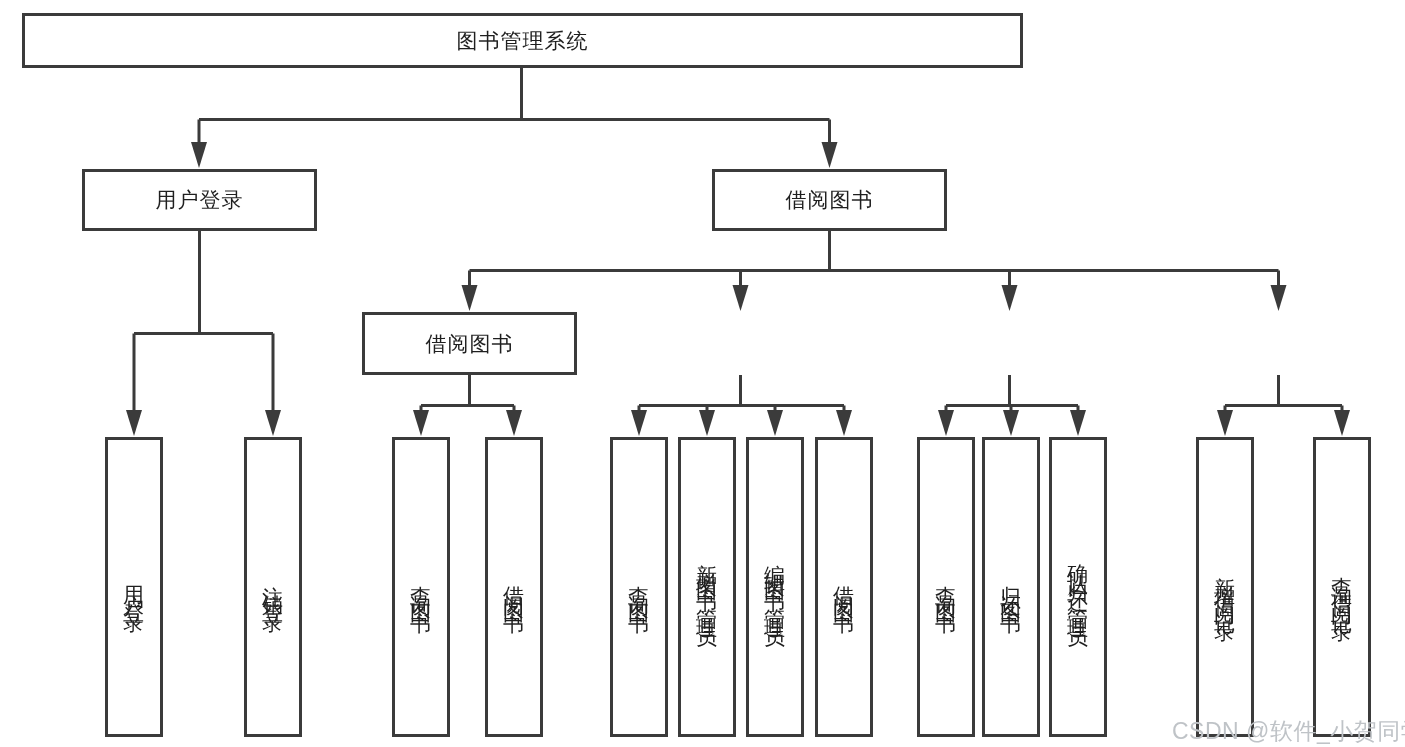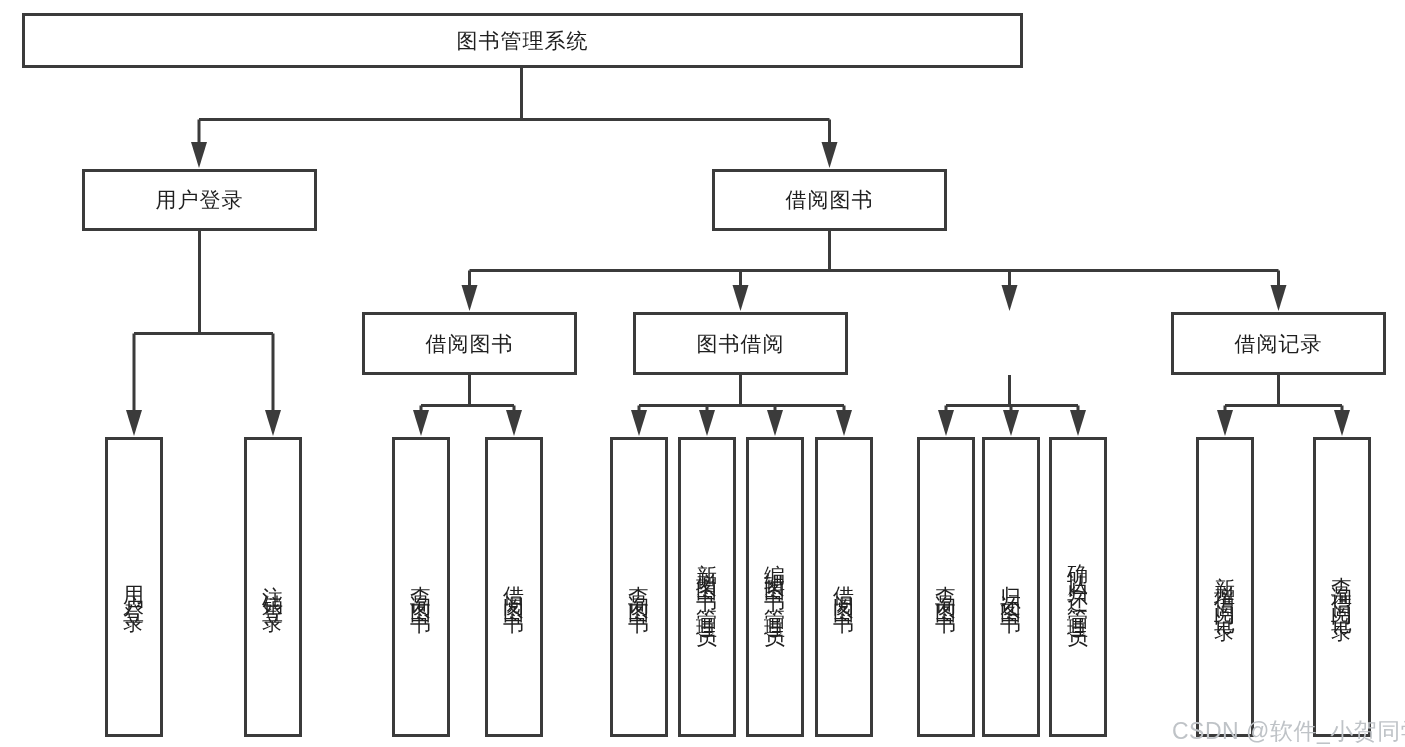--- a/index.html
+++ b/index.html
@@ -92,26 +92,20 @@
   <div class="node" style="left:82px;top:169px;width:235px;height:62px">
     <span class="hlabel">用户登录</span>
   </div>
   <div class="node" style="left:712px;top:169px;width:235px;height:62px">
     <span class="hlabel">借阅图书</span>
   </div>
 
   <div class="node" style="left:362px;top:312px;width:215px;height:63px">
     <span class="hlabel">借阅图书</span>
   </div>
-  <div class="node" style="left:633px;top:312px;width:215px;height:63px">
-    <span class="hlabel">图书借阅</span>
-  </div>
-  <div class="node" style="left:1171px;top:312px;width:215px;height:63px">
-    <span class="hlabel">借阅记录</span>
-  </div>
 
   <div class="node leaf" style="left:105px">
     <span class="vtext">用户登录</span>
   </div>
   <div class="node leaf" style="left:244px">
     <span class="vtext">注销登录</span>
   </div>
 
   <div class="node leaf" style="left:392px">
     <span class="vtext">查询图书</span>

